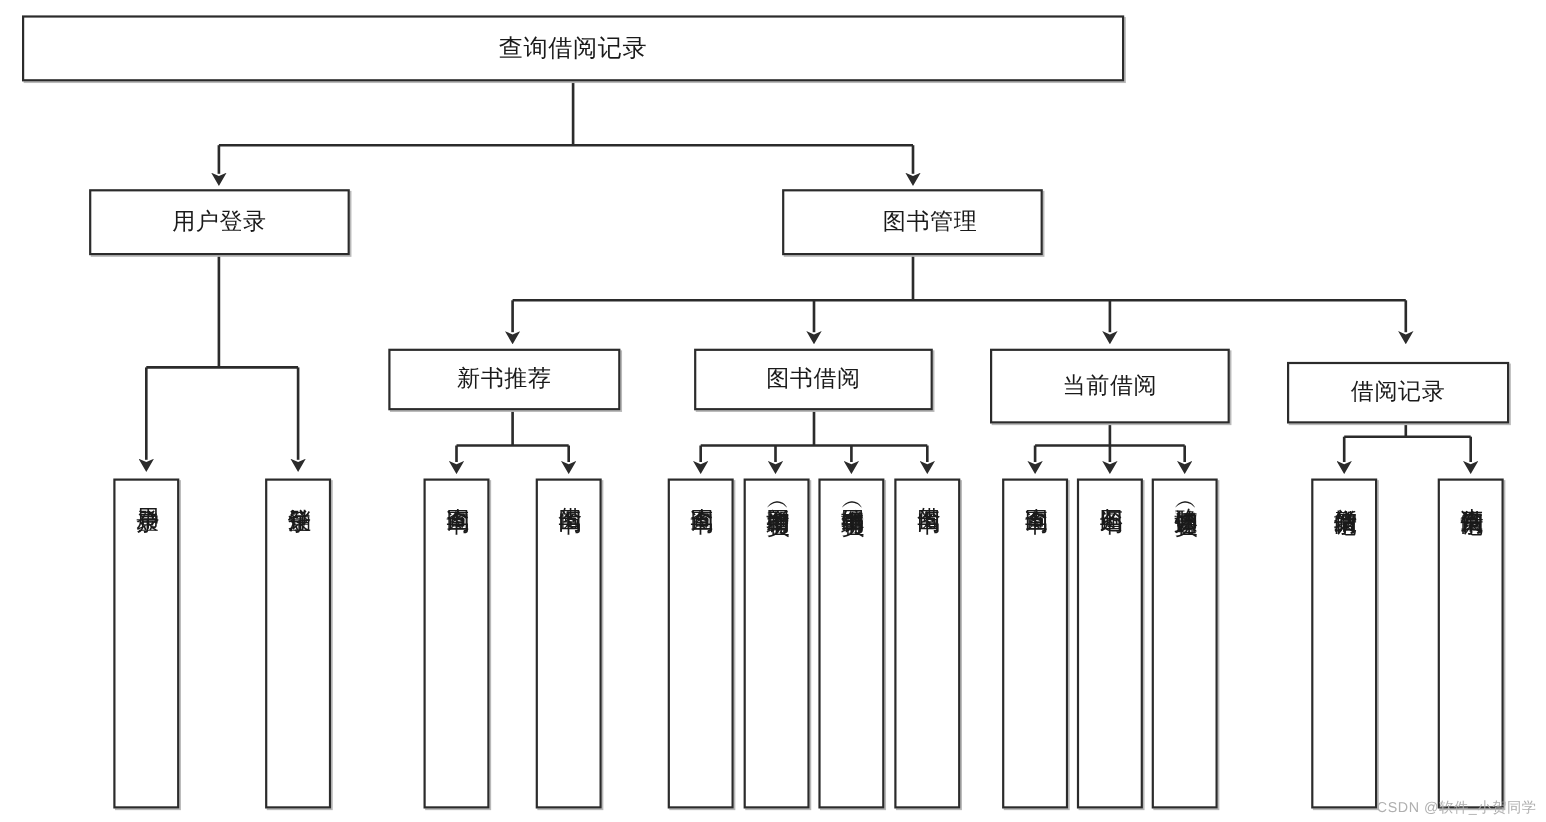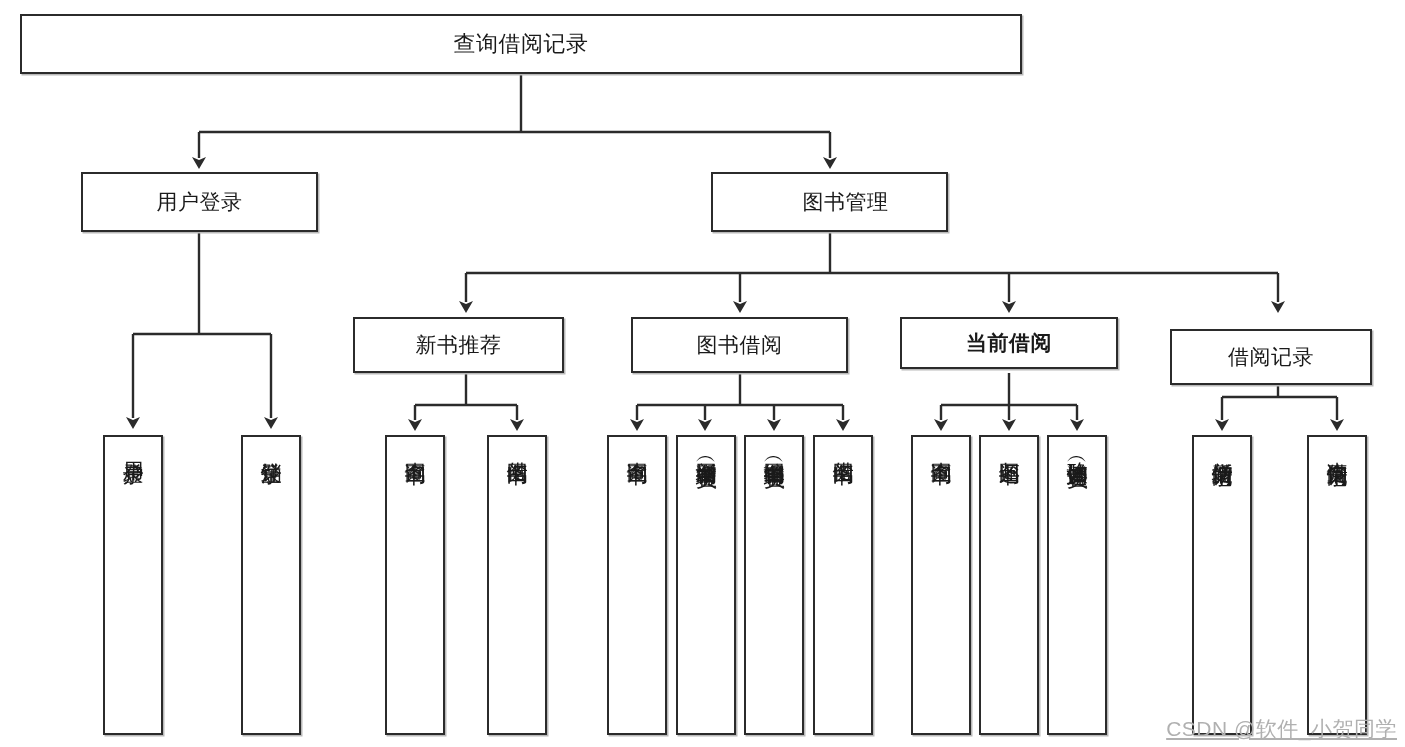--- a/index.html
+++ b/index.html
@@ -59,26 +59,25 @@
     text-orientation: upright;
     font-size: 21px;
     line-height: 1.08;
     letter-spacing: 1px;
     white-space: nowrap;
   }
   .watermark {
     position: absolute;
     right: 8px;
     bottom: 4px;
-    font-size: 21px;
+    font-size: 13px;
     color: #b0b0b0;
     letter-spacing: 0.5px;
     white-space: nowrap;
     user-select: none;
-    text-decoration: underline;
   }
 </style>
 </head>
 <body>
 
 <div id="canvas">
 
   <svg class="wires" viewBox="0 0 1405 747" xmlns="http://www.w3.org/2000/svg">
     <defs>
       <marker id="arw" markerWidth="12" markerHeight="14" refX="1" refY="7" orient="auto" markerUnits="userSpaceOnUse">
@@ -142,21 +141,21 @@
   </div>
 
   <div class="node h" style="left:353px; top:317px; width:211px; height:56px;">
     <span class="lbl">新书推荐</span>
   </div>
 
   <div class="node h" style="left:631px; top:317px; width:217px; height:56px;">
     <span class="lbl">图书借阅</span>
   </div>
 
-  <div class="node h" style="left:900px; top:317px; width:218px; height:52px;font-weight:bold;">
+  <div class="node h" style="left:900px; top:317px; width:218px; height:68px;">
     <span class="lbl">当前借阅</span>
   </div>
 
   <div class="node h" style="left:1170px; top:329px; width:202px; height:56px;">
     <span class="lbl">借阅记录</span>
   </div>
 
   <div class="node v" style="left:103px; top:435px; width:60px; height:300px;">
     <span class="lbl">用户登录</span>
   </div>

